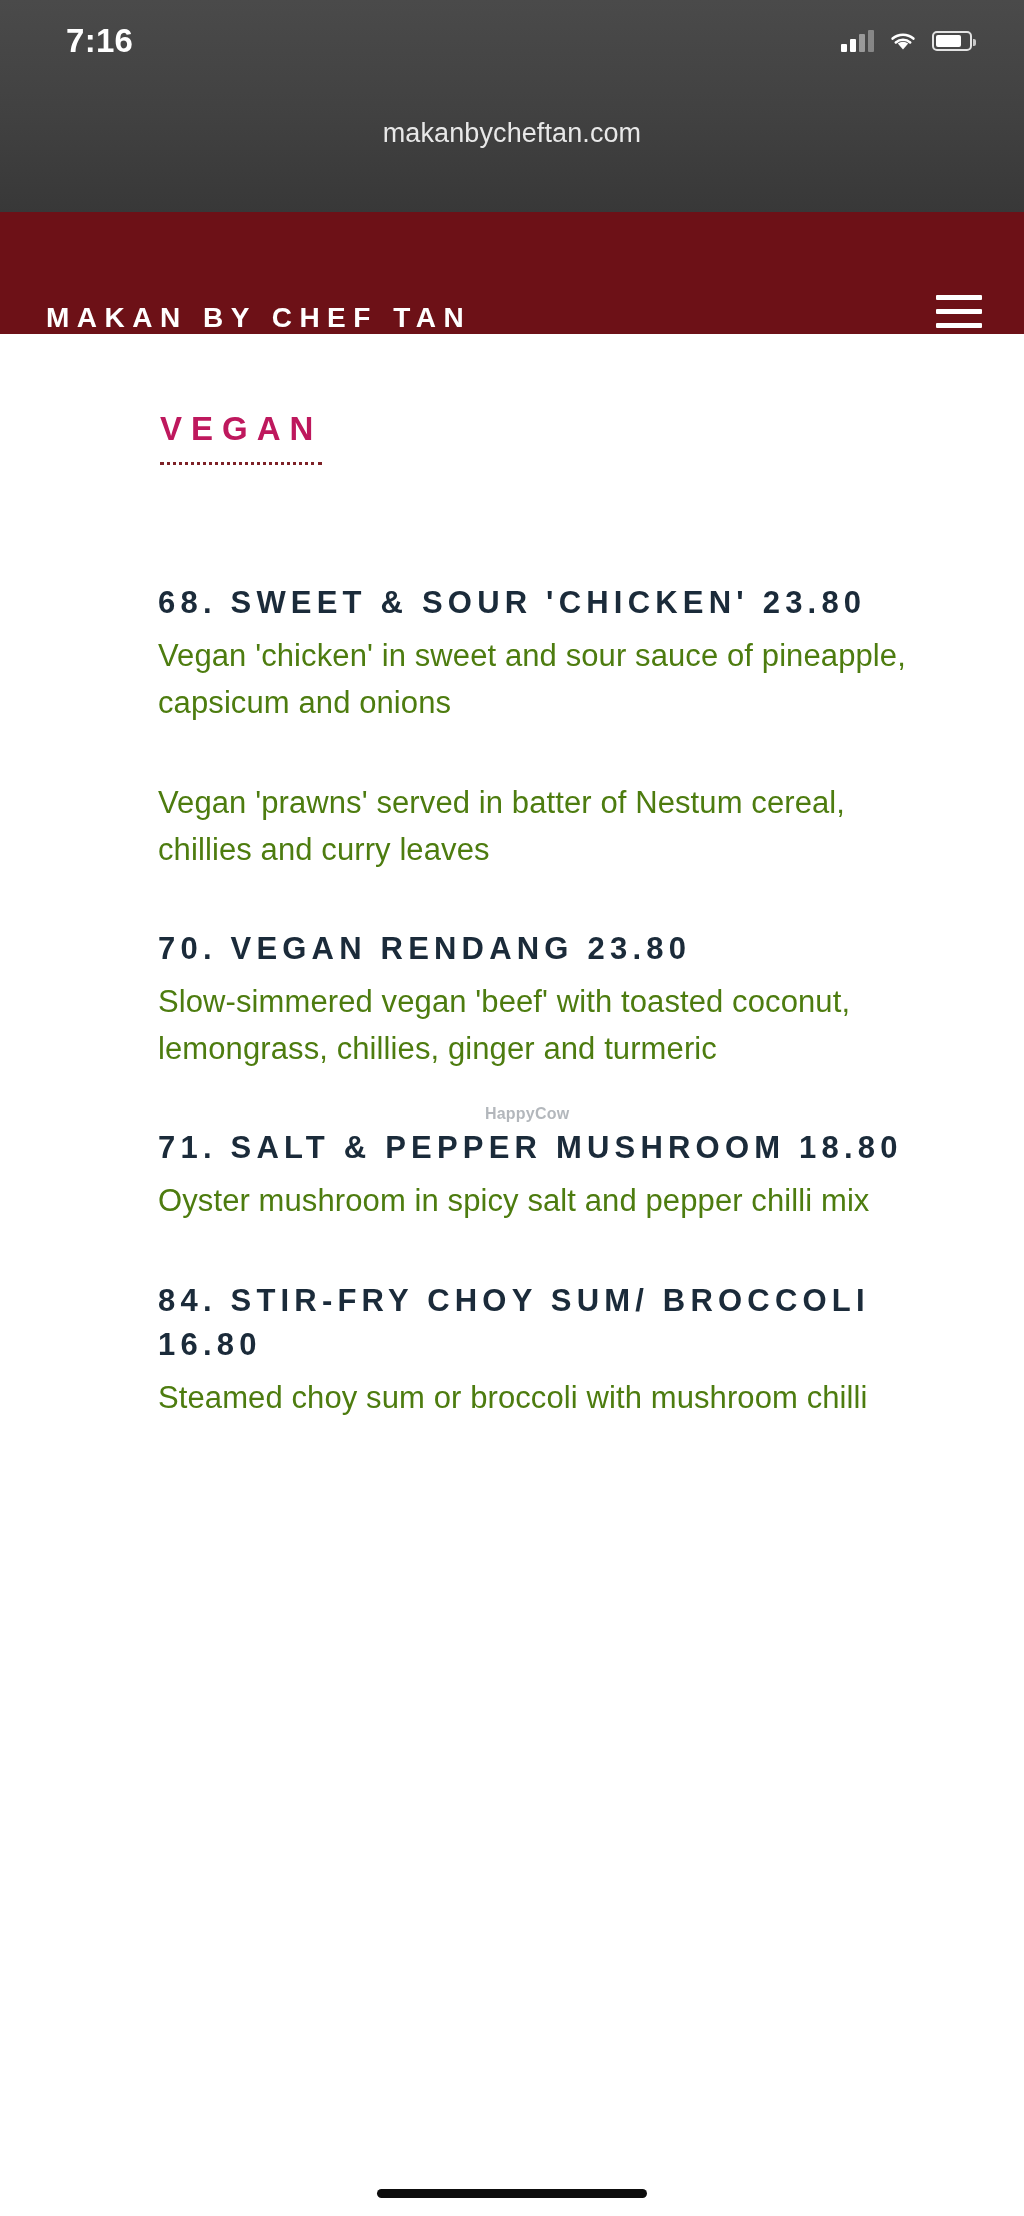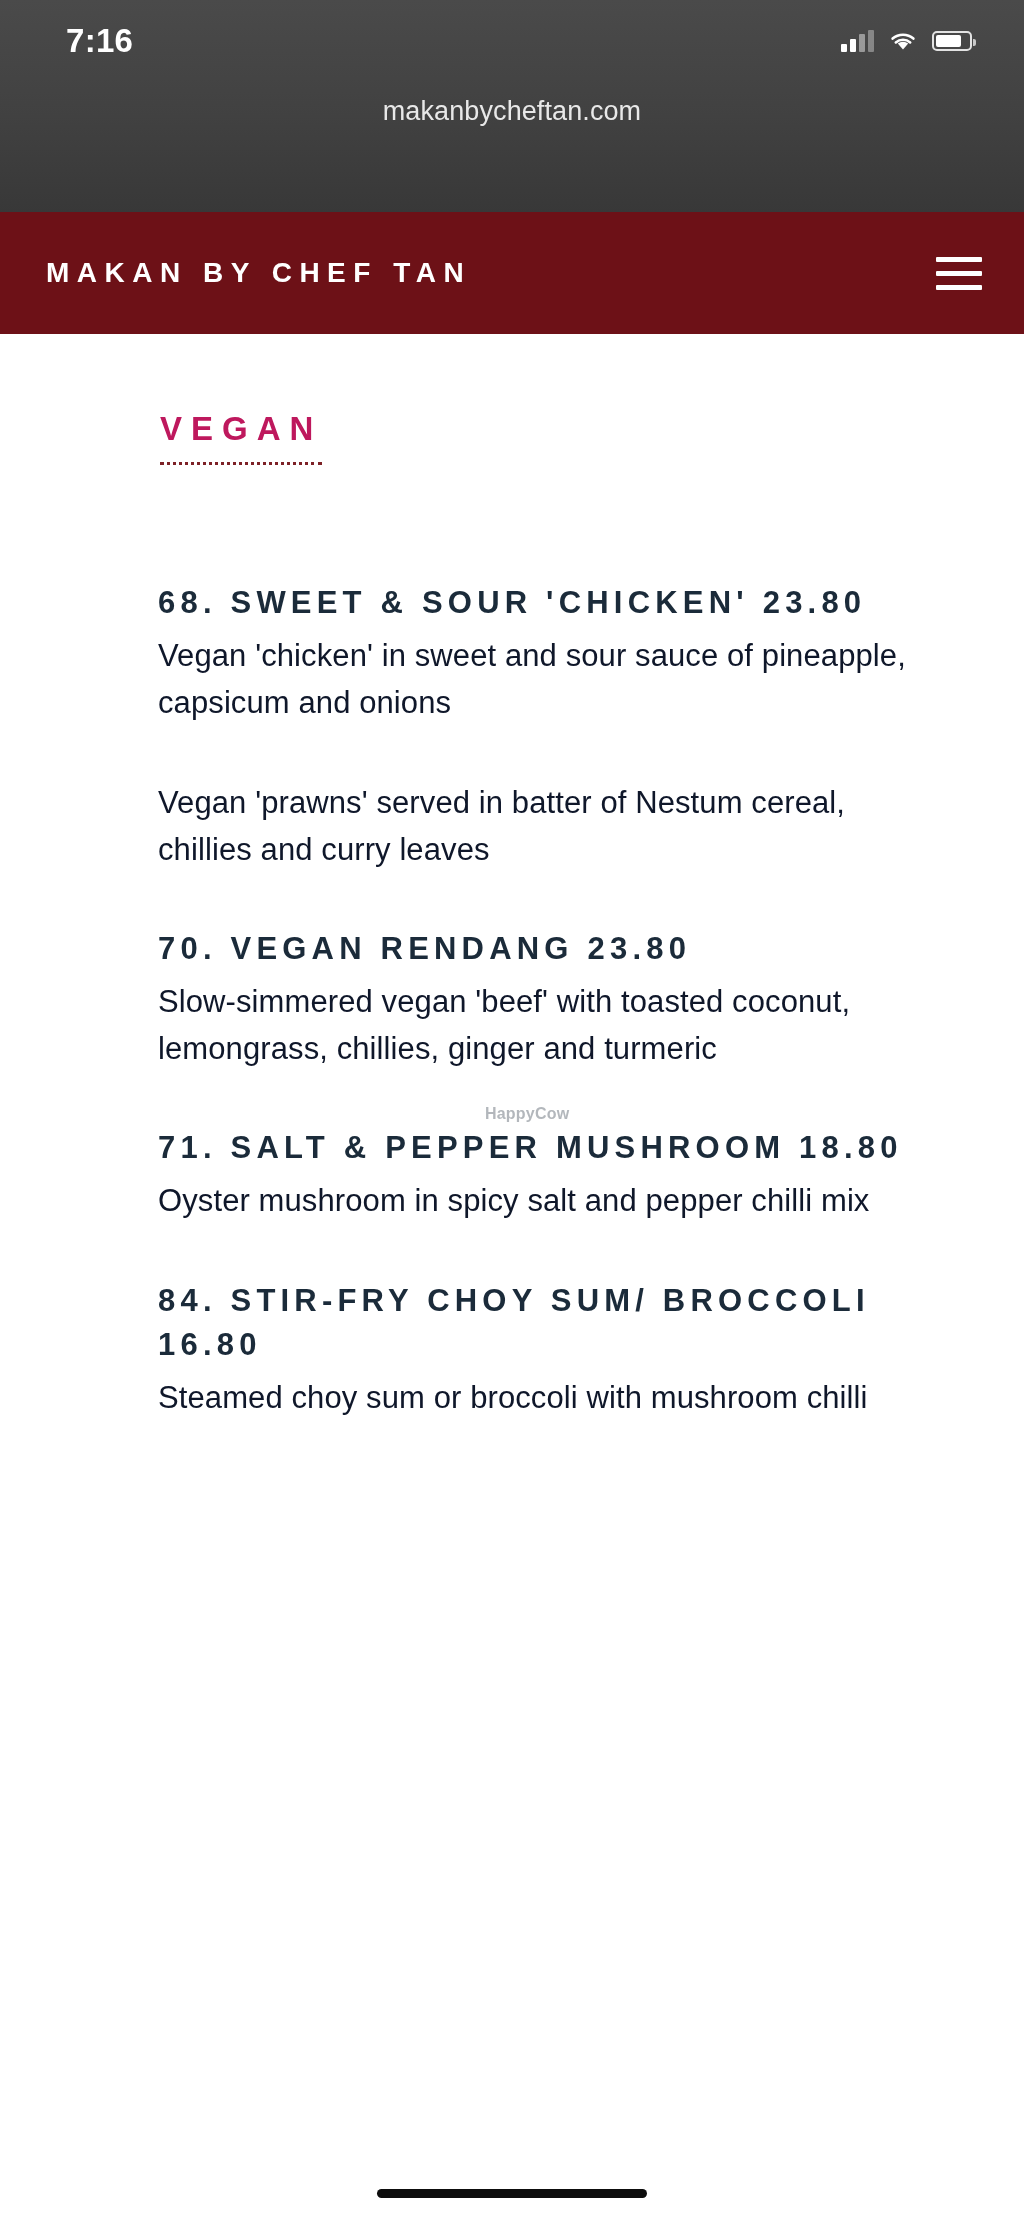--- a/index.html
+++ b/index.html
@@ -86,28 +86,29 @@
     background: #ffffff;
     border-radius: 2px;
   }
 
   .url-bar {
     text-align: center;
     font-size: 27px;
     color: #e8e8e8;
     letter-spacing: 0.1px;
     padding-top: 4px;
+    margin-top: 22px;
   }
 
   
   .site-header {
     height: 122px;
     background: #6d1117;
     display: flex;
-    align-items: center;
+    align-items: flex-end;
     justify-content: space-between;
     padding: 0 42px 0 46px;
     box-sizing: border-box;
   }
   .site-title {
     color: #ffffff;
     font-size: 28px;
     font-weight: bold;
     letter-spacing: 7.5px;
   }
@@ -149,21 +150,21 @@
   .menu-item { margin-bottom: 54px; }
   .item-title {
     color: #1b2b3a;
     font-size: 31px;
     font-weight: bold;
     letter-spacing: 5.2px;
     line-height: 1.42;
     margin: 0 0 8px 0;
   }
   .item-desc {
-    color: #0f172a;
+    color: #4d7c0f;
     font-size: 31px;
     line-height: 1.5;
     margin: 0;
     letter-spacing: 0.1px;
   }
 
   
   .watermark {
     position: absolute;
     left: 485px;

